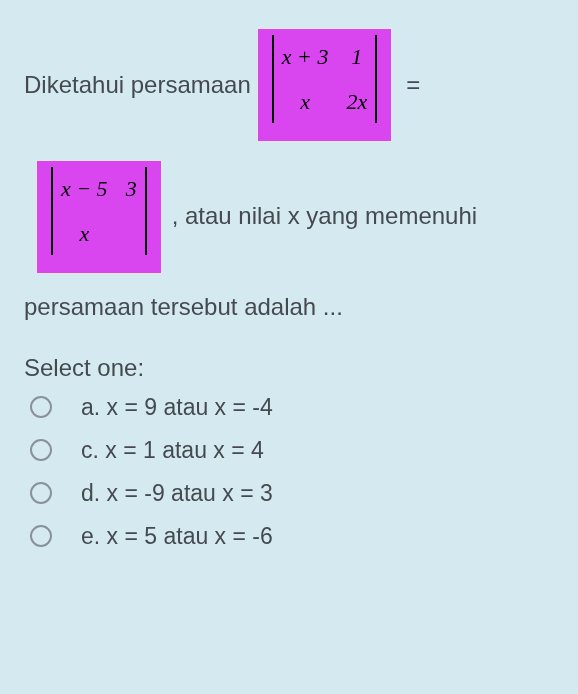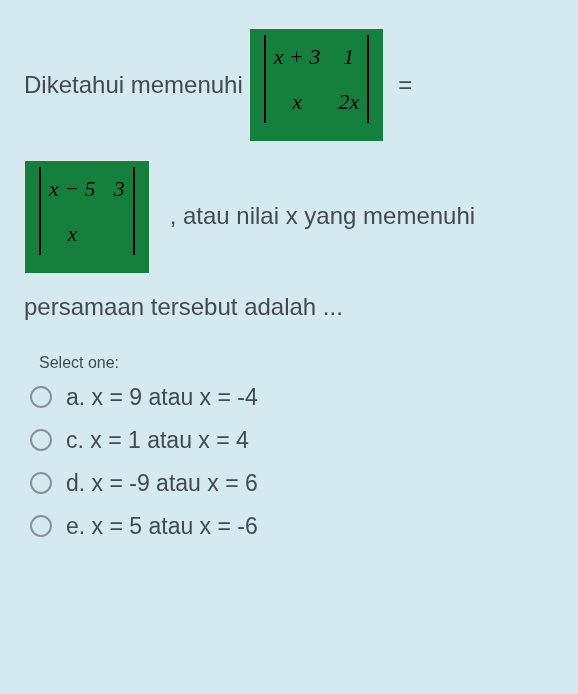--- a/index.html
+++ b/index.html
@@ -25,25 +25,26 @@
     display: flex;
     align-items: center;
     flex-wrap: wrap;
     gap: 6px;
     margin-bottom: 18px;
   }
   .line2 {
     display: flex;
     align-items: center;
     flex-wrap: wrap;
-    gap: 20px;
+    gap: 10px;
     margin-bottom: 14px;
+    margin-left: 12px;
   }
   .matrix-box {
-    background: #15803d;
+    background: #d946ef;
     border: 1px solid #e6e6e6;
     padding: 6px 8px;
     display: inline-block;
   }
   .det {
     display: inline-flex;
     align-items: stretch;
   }
   .det-bar {
     width: 2px;
@@ -64,36 +65,35 @@
   .det-cells span {
     text-align: center;
     white-space: nowrap;
   }
   .eq-sign {
     font-size: 24px;
     color: #454a50;
     margin-left: 8px;
   }
   .select-title {
-    font-size: 16px;
+    font-size: 24px;
     color: #454a50;
     margin-top: 28px;
     margin-bottom: 12px;
-    margin-left: 15px;
   }
   .options {
     display: flex;
     flex-direction: column;
     gap: 16px;
     padding-left: 6px;
   }
   .option {
     display: flex;
     align-items: center;
-    gap: 14px;
+    gap: 29px;
     cursor: pointer;
   }
   .radio {
     width: 22px;
     height: 22px;
     border: 2px solid #8a9199;
     border-radius: 50%;
     box-sizing: border-box;
     flex-shrink: 0;
   }
@@ -103,21 +103,21 @@
   }
 </style>
 </head>
 <body>
 
 <div class="question-card">
 
   <div class="question-text">
 
     <div class="line1">
-      <span>Diketahui memenuhi</span>
+      <span>Diketahui persamaan</span>
       <span class="matrix-box">
         <span class="det">
           <span class="det-bar"></span>
           <span class="det-cells">
             <span>x + 3</span>
             <span>1</span>
             <span>x</span>
             <span>2x</span>
           </span>
           <span class="det-bar"></span>
@@ -150,21 +150,21 @@
     <div class="option">
       <span class="radio"></span>
       <span class="option-label">a. x = 9 atau x = -4</span>
     </div>
     <div class="option">
       <span class="radio"></span>
       <span class="option-label">c. x = 1 atau x = 4</span>
     </div>
     <div class="option">
       <span class="radio"></span>
-      <span class="option-label">d. x = -9 atau x = 6</span>
+      <span class="option-label">d. x = -9 atau x = 3</span>
     </div>
     <div class="option">
       <span class="radio"></span>
       <span class="option-label">e. x = 5 atau x = -6</span>
     </div>
   </div>
 
 </div>
 
 </body></html>

